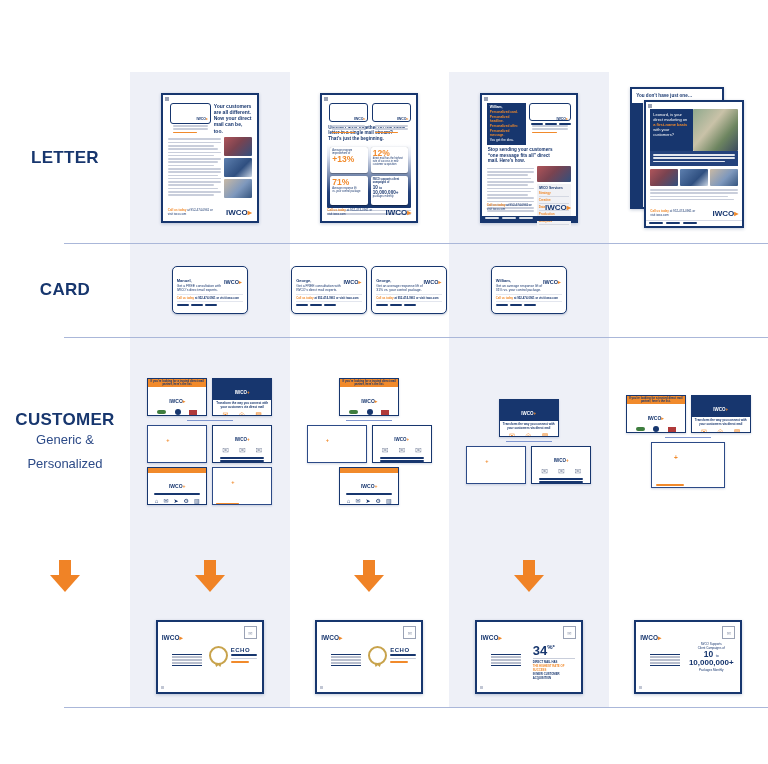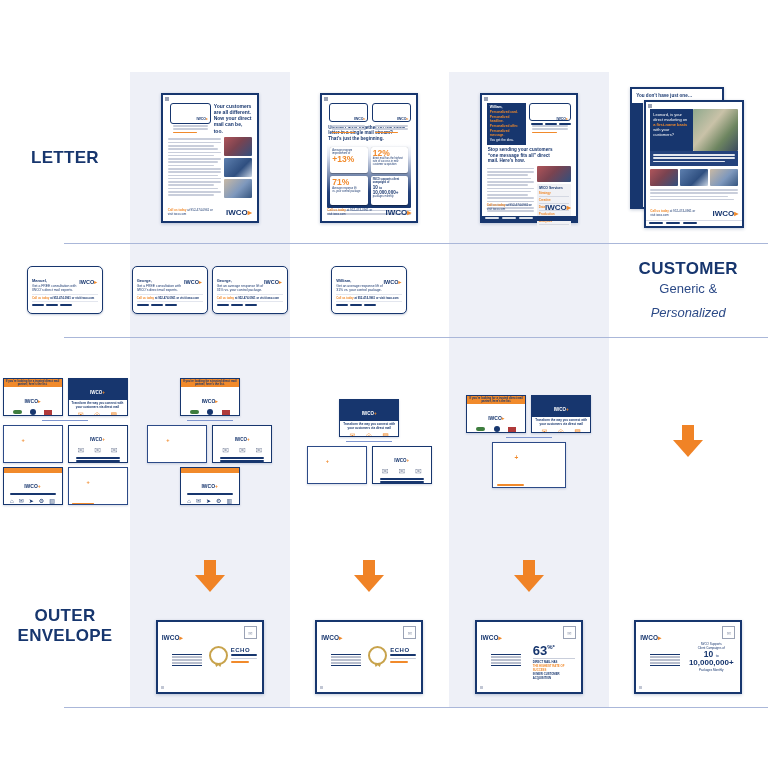--- a/index.html
+++ b/index.html
@@ -348,20 +348,23 @@
           </div>
           <div class="navystrip" style="position:absolute;left:0;right:0;bottom:0;background:#fff;border-top:.6px solid #d6dae6;">
               <i style="background:#17366e;"></i>
               <i style="background:#17366e;"></i>
               <i style="background:#17366e;"></i>
             </div>
         </div>
       </div>
     </div>
 
+    <div class="lblcell">
+      <span class="rowlbl">CARD</span>
+    </div>
 
     <div class="cell">
       <div class="mcard">
         <div class="logo"><span class="iwco" style="font-size:5.5px;"><b>IWCO</b><b class="org">▸</b></span></div>
         <div class="nm navy">Manuel,</div>
         <div class="of navy pre">Get a FREE consultation with
 IWCO’s direct mail experts.</div>
         <div class="cta"><span class="org b">Call us today</span> <span class="navy b">at 952-474-0961 or visit iwco.com</span></div>
         <div class="chips">
             <i></i>
@@ -411,21 +414,21 @@
             <i></i>
           </div>
       </div>
     </div>
 
     <div class="cell"></div>
 
     <div class="lblcell">
       <span class="rowlbl">CUSTOMER</span>
       <span class="rowsub">Generic &amp;</span>
-      <span class="rowsub" style="margin-top:8px;font-style:italic;">Personalized</span>
+      <span class="rowsub" style="margin-top:8px;">Personalized</span>
     </div>
 
     <div class="cell" style="flex-direction:column;">
       <div class="ins-row">
         <div class="ins">
           <div class="orangebar">If you’re looking for a trusted direct mail partner, here’s the list.</div>
           <div style="text-align:center;margin:1.5px 0;"><span class="iwco" style="font-size:5px;"><b>IWCO</b><b class="org">▸</b></span></div>
           <div class="logochips">
             <span style="width:9px;height:4px;background:#3e7d3e;border-radius:2px;"></span>
             <span style="width:6px;height:6px;background:#17366e;border-radius:50%;"></span>
@@ -638,24 +641,20 @@
                 <i></i>
                 <i></i>
                 <i></i>
                 <i class="ob"></i>
               </div>
           </div>
         </div>
       </div>
     </div>
 
-    <div class="lblcell env-lbl">
-      <span class="rowlbl">OUTER</span>
-      <span class="rowlbl">ENVELOPE</span>
-    </div>
     <div class="cell">
       <div class="down-arrow">
           <span class="stem"></span>
           <span class="head"></span>
         </div>
     </div>
     <div class="cell">
       <div class="down-arrow">
           <span class="stem"></span>
           <span class="head"></span>
@@ -732,21 +731,21 @@
         <div class="stamp">✉</div>
         <div class="addr">
             <i class="n"></i>
             <i></i>
             <i></i>
             <i></i>
             <i class="n"></i>
           </div>
         <div style="position:absolute;right:6px;top:22px;width:42px;">
           <div class="navy b" style="font-size:13px;line-height:1;">
-            <span>63</span><span style="font-size:6px;vertical-align:top;">%*</span>
+            <span>34</span><span style="font-size:6px;vertical-align:top;">%*</span>
           </div>
           <div style="height:.7px;background:#c9cedb;margin:1px 0;"></div>
           <div class="navy b" style="font-size:2.8px;">DIRECT MAIL HAS</div>
           <div class="org b" style="font-size:2.8px;">THE HIGHEST RATE OF SUCCESS</div>
           <div class="navy b" style="font-size:2.8px;">IN NEW CUSTOMER ACQUISITION</div>
         </div>
         <span class="corner"></span>
       </div>
     </div>
 

